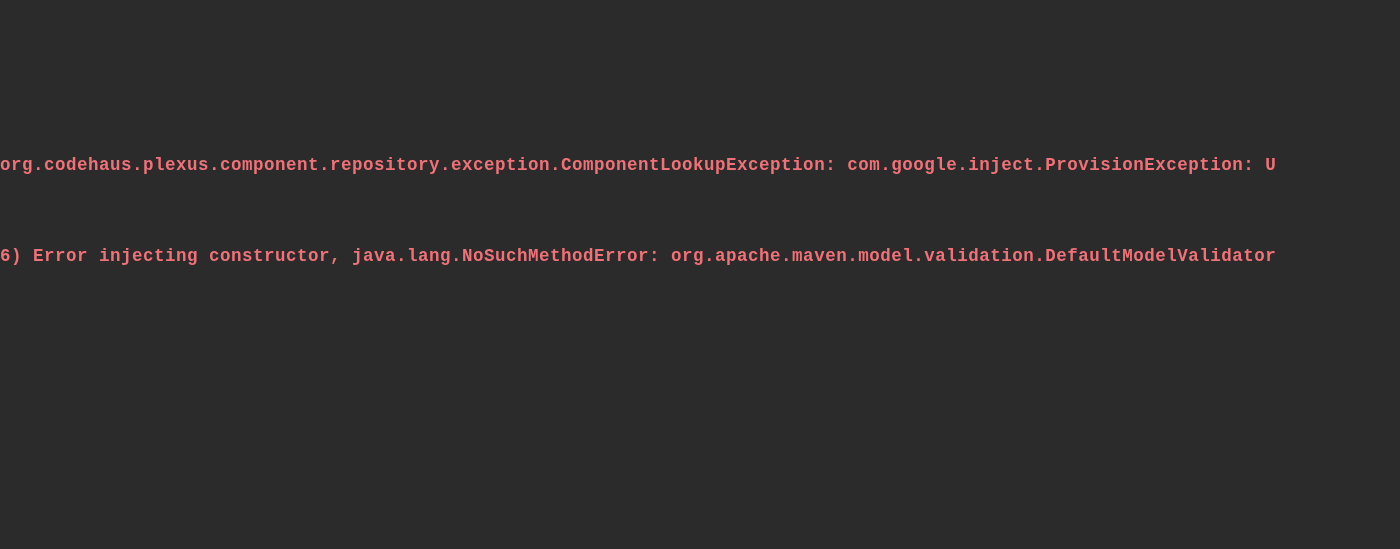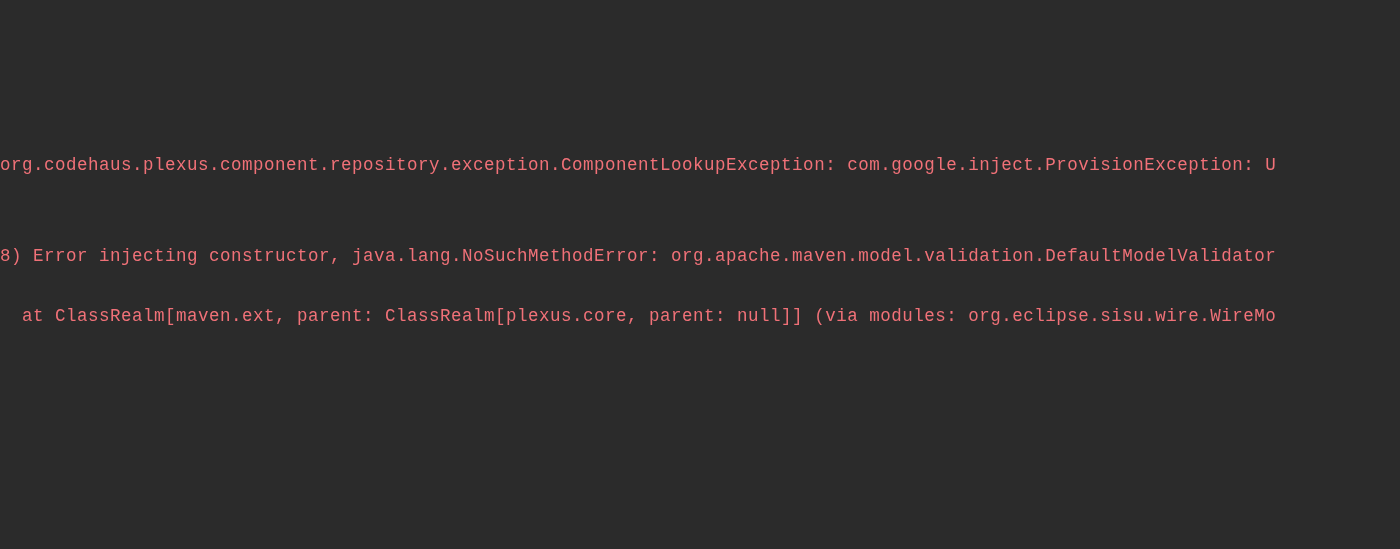--- a/index.html
+++ b/index.html
@@ -17,32 +17,32 @@
       height: 549px;
       overflow: hidden;
       white-space: pre;
       line-height: 1.72;
     }
     .console {
       padding: 0;
     }
     .line {
       white-space: pre;
+      font-weight: bold;
     }
   </style>
 </head>
 <body>
 
 
 
 <div class="console">
 <div class="line">org.codehaus.plexus.component.repository.exception.ComponentLookupException: com.google.inject.ProvisionException: U</div>
 <div class="line"></div>
-<div class="line">8) Error injecting constructor, java.lang.NoSuchMethodError: org.apache.maven.model.validation.DefaultModelValidator</div>
-<div class="line">  at ClassRealm[maven.ext, parent: ClassRealm[plexus.core, parent: null]] (via modules: org.eclipse.sisu.wire.WireMo</div>
+<div class="line">6) Error injecting constructor, java.lang.NoSuchMethodError: org.apache.maven.model.validation.DefaultModelValidator</div>
 <div class="line"></div>
 
 
 
 </div>
 
 
 
 
 </body></html>

